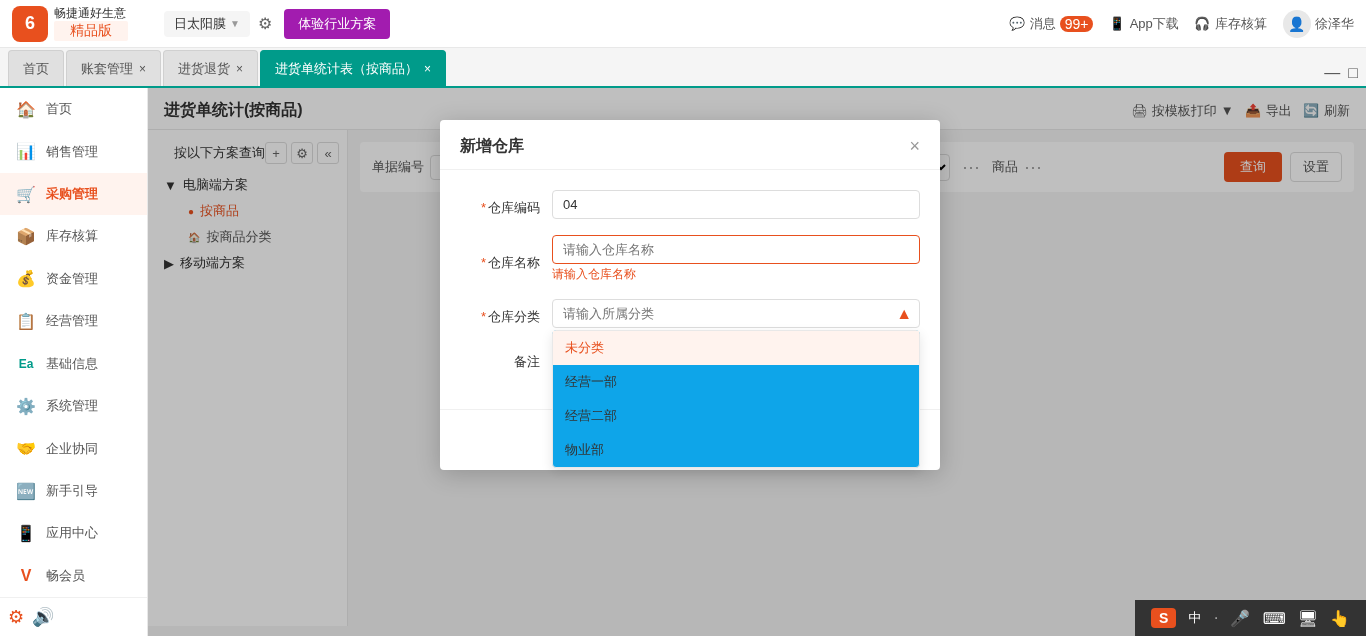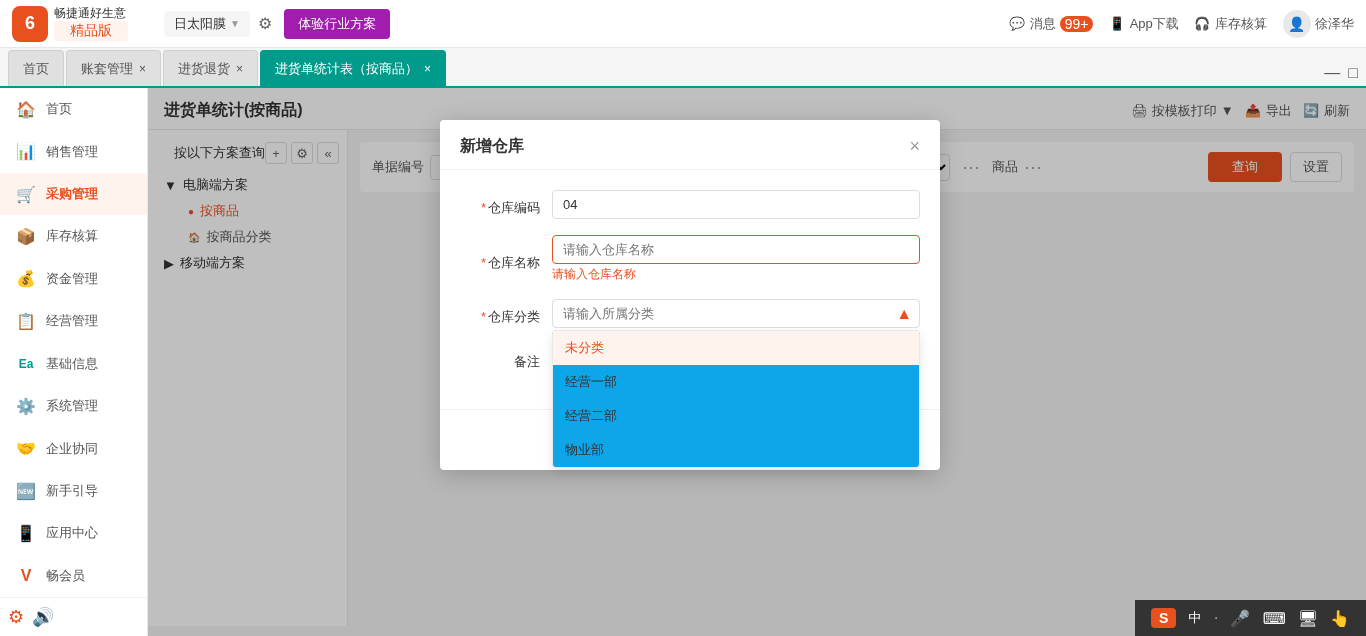--- a/index.html
+++ b/index.html
@@ -127,21 +127,21 @@
       display: flex; align-items: center; justify-content: space-between;
       border-bottom: 1px solid #e8e8e8;
     }
     .page-title { font-size: 16px; font-weight: bold; color: #333; }
     .page-actions { display: flex; align-items: center; gap: 12px; }
     .page-action-btn {
       display: flex; align-items: center; gap: 4px; color: #555; font-size: 13px; cursor: pointer;
     }
     .btn-orange {
       background: #e8501e; color: white; border: none; border-radius: 4px;
-      padding: 6px 24px; font-size: 13px; cursor: pointer; margin-left: 28px;
+      padding: 6px 16px; font-size: 13px; cursor: pointer; margin-left: 28px;
     }
     .btn-outline {
       border: 1px solid #ddd; background: white; border-radius: 4px;
       padding: 5px 12px; font-size: 13px; cursor: pointer; color: #555;
     }
 
     
     .content-area {
       display: flex;
       height: calc(100% - 52px);

